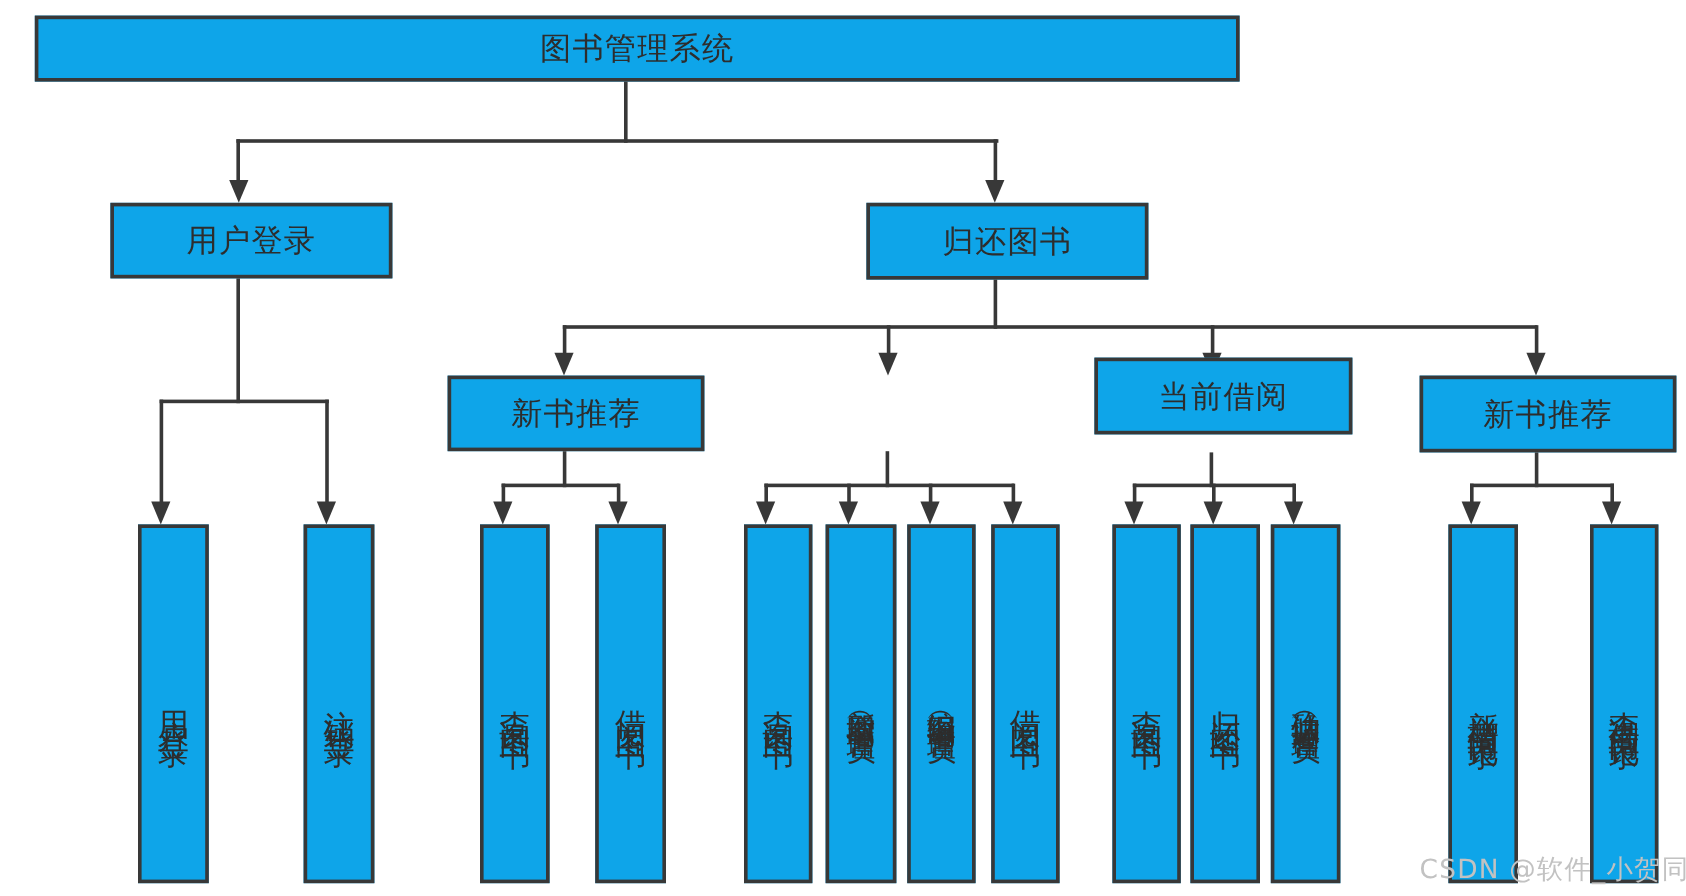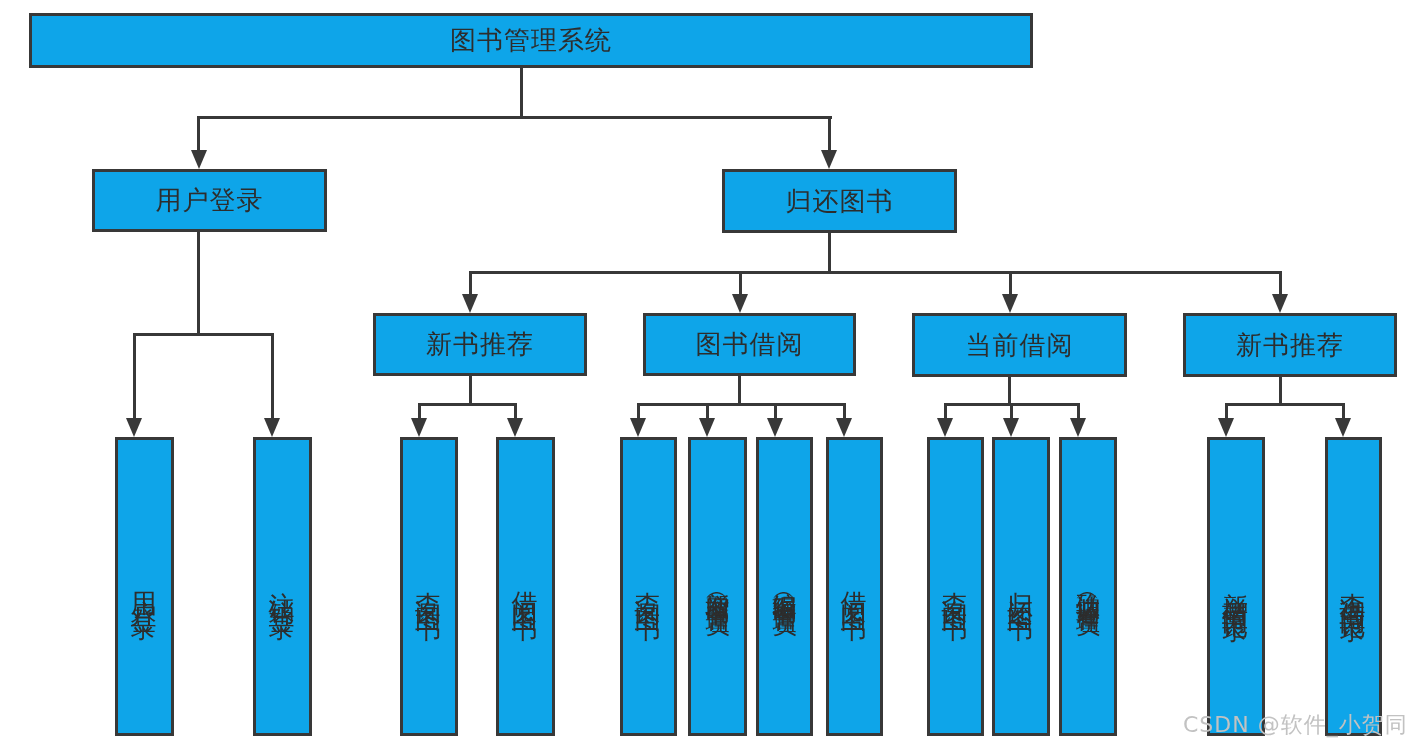--- a/index.html
+++ b/index.html
@@ -83,22 +83,21 @@
   <div class="vl" style="left:469px;top:271px;height:26px"></div>
   <div class="vl" style="left:739px;top:271px;height:26px"></div>
   <div class="vl" style="left:1009px;top:271px;height:26px"></div>
   <div class="vl" style="left:1279px;top:271px;height:26px"></div>
   <div class="arw" style="left:462px;top:294px"></div>
   <div class="arw" style="left:732px;top:294px"></div>
   <div class="arw" style="left:1002px;top:294px"></div>
   <div class="arw" style="left:1272px;top:294px"></div>
 
   <div class="node" style="left:363px;top:313px;width:214px;height:63px">新书推荐</div>
-  <div class="node" style="left:633px;top:313px;width:213px;height:63px">图书借阅</div>
-  <div class="node" style="left:902px;top:313px;width:215px;height:64px">当前借阅</div>
+  <div class="node" style="left:902px;top:298px;width:215px;height:64px">当前借阅</div>
   <div class="node" style="left:1173px;top:313px;width:214px;height:64px">新书推荐</div>
 
   <div class="vl" style="left:469px;top:376px;height:30px"></div>
   <div class="hl" style="left:418px;top:403px;width:98px"></div>
   <div class="vl" style="left:418px;top:403px;height:18px"></div>
   <div class="vl" style="left:514px;top:403px;height:18px"></div>
   <div class="arw" style="left:411px;top:418px"></div>
   <div class="arw" style="left:507px;top:418px"></div>
 
   <div class="vl" style="left:738px;top:376px;height:30px"></div>

